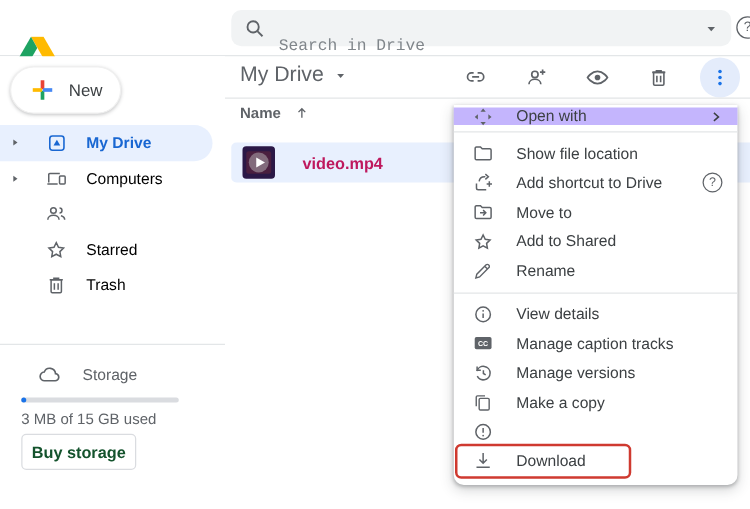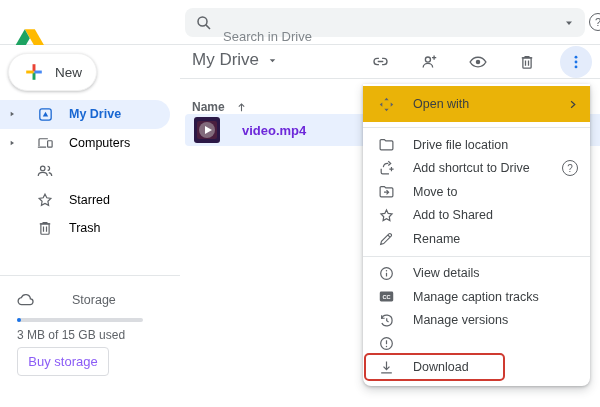--- a/index.html
+++ b/index.html
@@ -8,21 +8,21 @@
   svg { display:block; }
 
   
   .topbar { position:absolute; left:0; top:0; width:600px; height:45px;
     background:#fff; border-bottom:1px solid #e3e6e8; }
   .logo-wrap { position:absolute; left:14px; top:7px; display:flex; align-items:center; gap:10px; }
   .logo-text { font-size:21px; color:#000000;margin-top:48px; }
   .searchbar { position:absolute; left:185px; top:8px; width:400px; height:29px;
     background:#f1f3f4; border-radius:8px; display:flex; align-items:center; padding:0 10px; }
   .searchbar input { flex:1; border:none; outline:none; background:transparent;
-    font-size:13px; color:#000000; margin-left:10px; font-family:Liberation Sans, sans-serif;margin-top:28px; }
+    font-size:13px; color:#000000; margin-left:10px; font-family:Liberation Mono, monospace;margin-top:28px; }
   .searchbar input::placeholder { color:#80868b; }
   .search-caret { margin-left:6px; }
   .help-partial { position:absolute; left:589px; top:13px; width:18px; height:18px;
     border:1.5px solid #5f6368; border-radius:50%; color:#5f6368; font-size:11px;
     display:flex; align-items:center; justify-content:center; background:#fff; }
 
   
   .sidebar { position:absolute; left:0; top:45px; width:180px; height:362px; background:#fff;padding-left:20px; }
   .new-btn { position:absolute; left:8px; top:8px; width:89px; height:38px; background:#fff;
     border:1px solid #f0f0f0; border-radius:24px; box-shadow:0 1px 3px rgba(60,64,67,.3);
@@ -30,60 +30,60 @@
   .new-btn span { font-size:13.5px; color:#3c4043; }
   .nav { position:absolute; left:0; top:55px; width:180px; }
   .nav-item { height:28.5px; display:flex; align-items:center; font-size:12.5px;
     color:#000000; position:relative; cursor:pointer; }
   .nav-item .caret { width:18px; display:flex; justify-content:center; margin-left:3px; }
   .nav-item .nicon { width:20px; margin-left:14px; margin-right:14px; display:flex; justify-content:center; }
   .nav-item.no-caret .nicon { margin-left:35px; }
   .nav-item.selected { background:#e8f0fe; border-radius:0 20px 20px 0; width:170px;
     color:#1967d2; font-weight:bold; }
   .side-divider { position:absolute; left:0; top:230px; width:180px; border-top:1px solid #e3e6e8; }
-  .storage-row { position:absolute; left:0; top:241px; width:180px; height:28px;
-    display:flex; align-items:center; font-size:12.5px; color:#5f6368; cursor:pointer;gap:20px; }
+  .storage-row { position:absolute; left:14px; top:241px; width:180px; height:28px;
+    display:flex; align-items:center; font-size:12.5px; color:#5f6368; cursor:pointer; }
   .storage-row .nicon { width:20px; margin-left:16px; margin-right:16px; }
   .storage-bar { position:absolute; left:17px; top:273px; width:126px; height:3.5px;
     background:#dadce0; border-radius:2px; }
   .storage-bar .fill { width:4px; height:100%; background:#1a73e8; border-radius:2px; }
   .storage-text { position:absolute; left:17px; top:283px; font-size:12px; color:#5f6368; }
   .buy-btn { position:absolute; left:17px; top:302px; width:92px; height:29px; background:#fff;
-    border:1px solid #dadce0; border-radius:4px; color:#8b5cf6; font-size:13px; font-weight:normal;
+    border:1px solid #dadce0; border-radius:4px; color:#14532d; font-size:13px; font-weight:bold;
     display:flex; align-items:center; justify-content:center; cursor:pointer; }
 
   
   .main { position:absolute; left:180px; top:45px; width:420px; height:362px; }
   .main-head { position:absolute; left:12px; top:5px; display:flex; align-items:center; gap:8px;
     font-size:17px; color:#5f6368; cursor:pointer; }
   .main-divider { position:absolute; left:0; top:33px; width:420px; border-top:1px solid #e3e6e8; }
   .toolbar { position:absolute; right:8px; top:0; height:33px; display:flex; align-items:center; gap:17px; }
   .tb-btn { width:32px; height:32px; border-radius:50%; display:flex; align-items:center;
     justify-content:center; cursor:pointer; }
   .tb-btn.active { background:#e4ecfb; }
-  .name-head { position:absolute; left:12px; top:55px; display:flex; align-items:center; gap:10px;
+  .name-head { position:absolute; left:12px; top:38px; display:flex; align-items:center; gap:10px;
     font-size:12px; font-weight:bold; color:#5f6368; cursor:pointer; }
   .file-row { position:absolute; left:5px; top:69px; width:415px; height:32px; background:#e8f0fe;
     border-radius:4px 0 0 4px; display:flex; align-items:center; cursor:pointer; }
   .file-thumb { width:26px; height:26px; border-radius:3px; background:#2b1846; margin-left:9px;
     position:relative; overflow:hidden; }
   .file-thumb .tint { position:absolute; inset:4px 3px; background:#4a1f3f; border-radius:2px; }
   .file-thumb .play { position:absolute; left:5px; top:5px; width:16px; height:16px;
     background:rgba(200,200,200,.45); border-radius:50%; }
   .file-thumb .tri { position:absolute; left:11px; top:8.5px; width:0; height:0;
     border-left:7px solid #fff; border-top:4.5px solid transparent; border-bottom:4.5px solid transparent; }
-  .file-name { margin-left:22px; font-size:13px; font-weight:bold; color:#6d28d9; }
+  .file-name { margin-left:22px; font-size:13px; font-weight:bold; color:#be185d; }
 
   
   .menu { position:absolute; left:363px; top:84px; width:227px; background:#fff;
     border-radius:0 0 8px 8px; box-shadow:0 1px 3px rgba(60,64,67,.3), 0 4px 10px rgba(60,64,67,.22);
     padding:2px 0 7px 0; z-index:10; }
   .menu-item { height:23.5px; display:flex; align-items:center; padding:0 12px 0 14px;
     font-size:12.5px; color:#3c4043; cursor:pointer; position:relative; }
-  .menu-item.hover { background:#eab308; height:36px; }
+  .menu-item.hover { background:#c4b5fd; height:14px; }
   .menu-item .micon { width:18px; margin-right:18px; display:flex; justify-content:center; flex:none; }
   .menu-item .grow { flex:1; }
   .menu-divider { border-top:1px solid #e3e6e8; margin:5px 0; }
   .red-box { position:absolute; left:1px; top:-2.5px; width:141px; height:28px;
     border:2.5px solid #cf3a30; border-radius:5px; pointer-events:none; }
   .help-circ { width:16px; height:16px; border:1.4px solid #5f6368; border-radius:50%;
     font-size:10px; display:flex; align-items:center; justify-content:center; color:#5f6368; }
 </style>
 </head>
 <body>
@@ -287,21 +287,21 @@
   </div>
 
   <div class="menu-divider"></div>
 
   <div class="menu-item">
     <span class="micon">
       <svg width="17" height="17" viewBox="0 0 24 24" fill="none" stroke="#5f6368" stroke-width="1.7">
         <path d="M3 6.5A1.5 1.5 0 014.5 5H9l2 2h8.5A1.5 1.5 0 0121 8.5V18a1.5 1.5 0 01-1.5 1.5h-15A1.5 1.5 0 013 18z"></path>
       </svg>
     </span>
-    <span>Drive file location</span>
+    <span>Show file location</span>
   </div>
 
   <div class="menu-item">
     <span class="micon">
       <svg width="17" height="17" viewBox="0 0 24 24" fill="none" stroke="#5f6368" stroke-width="1.7">
         <path d="M4.5 12.5v5A2 2 0 006.5 19.5h9"></path>
         <path d="M7.5 10c.5-3.5 3-5.5 7-5.2"></path>
         <path d="M14.5 1.8l3.4 3-3.4 3"></path>
         <path d="M16 13h6M19 10v6"></path>
       </svg>
@@ -366,20 +366,29 @@
     <span class="micon">
       <svg width="17" height="17" viewBox="0 0 24 24" fill="none" stroke="#5f6368" stroke-width="1.7">
         <path d="M5.2 4.6v4.2h4.2"></path>
         <path d="M5.4 8.8A7.6 7.6 0 1112.4 19.6 7.6 7.6 0 015 14.5" transform="rotate(-8 12 12)"></path>
         <path d="M12.3 8.8v3.6l2.6 1.6"></path>
       </svg>
     </span>
     <span>Manage versions</span>
   </div>
 
+  <div class="menu-item">
+    <span class="micon">
+      <svg width="16" height="16" viewBox="0 0 24 24" fill="none" stroke="#5f6368" stroke-width="1.7">
+        <rect x="8" y="7" width="12" height="14" rx="1.5"></rect>
+        <path d="M4.5 16.5V5.5A1.5 1.5 0 016 4h9"></path>
+      </svg>
+    </span>
+    <span>Make a copy</span>
+  </div>
 
   <div class="menu-item">
     <span class="micon">
       <svg width="17" height="17" viewBox="0 0 24 24" fill="none" stroke="#5f6368" stroke-width="1.7">
         <circle cx="12" cy="12" r="8.2"></circle>
           <path d="M12 7.5v5.5"></path>
         <circle cx="12" cy="16.2" r="1" fill="#5f6368" stroke="none"></circle>
       </svg>
     </span>
   </div>

